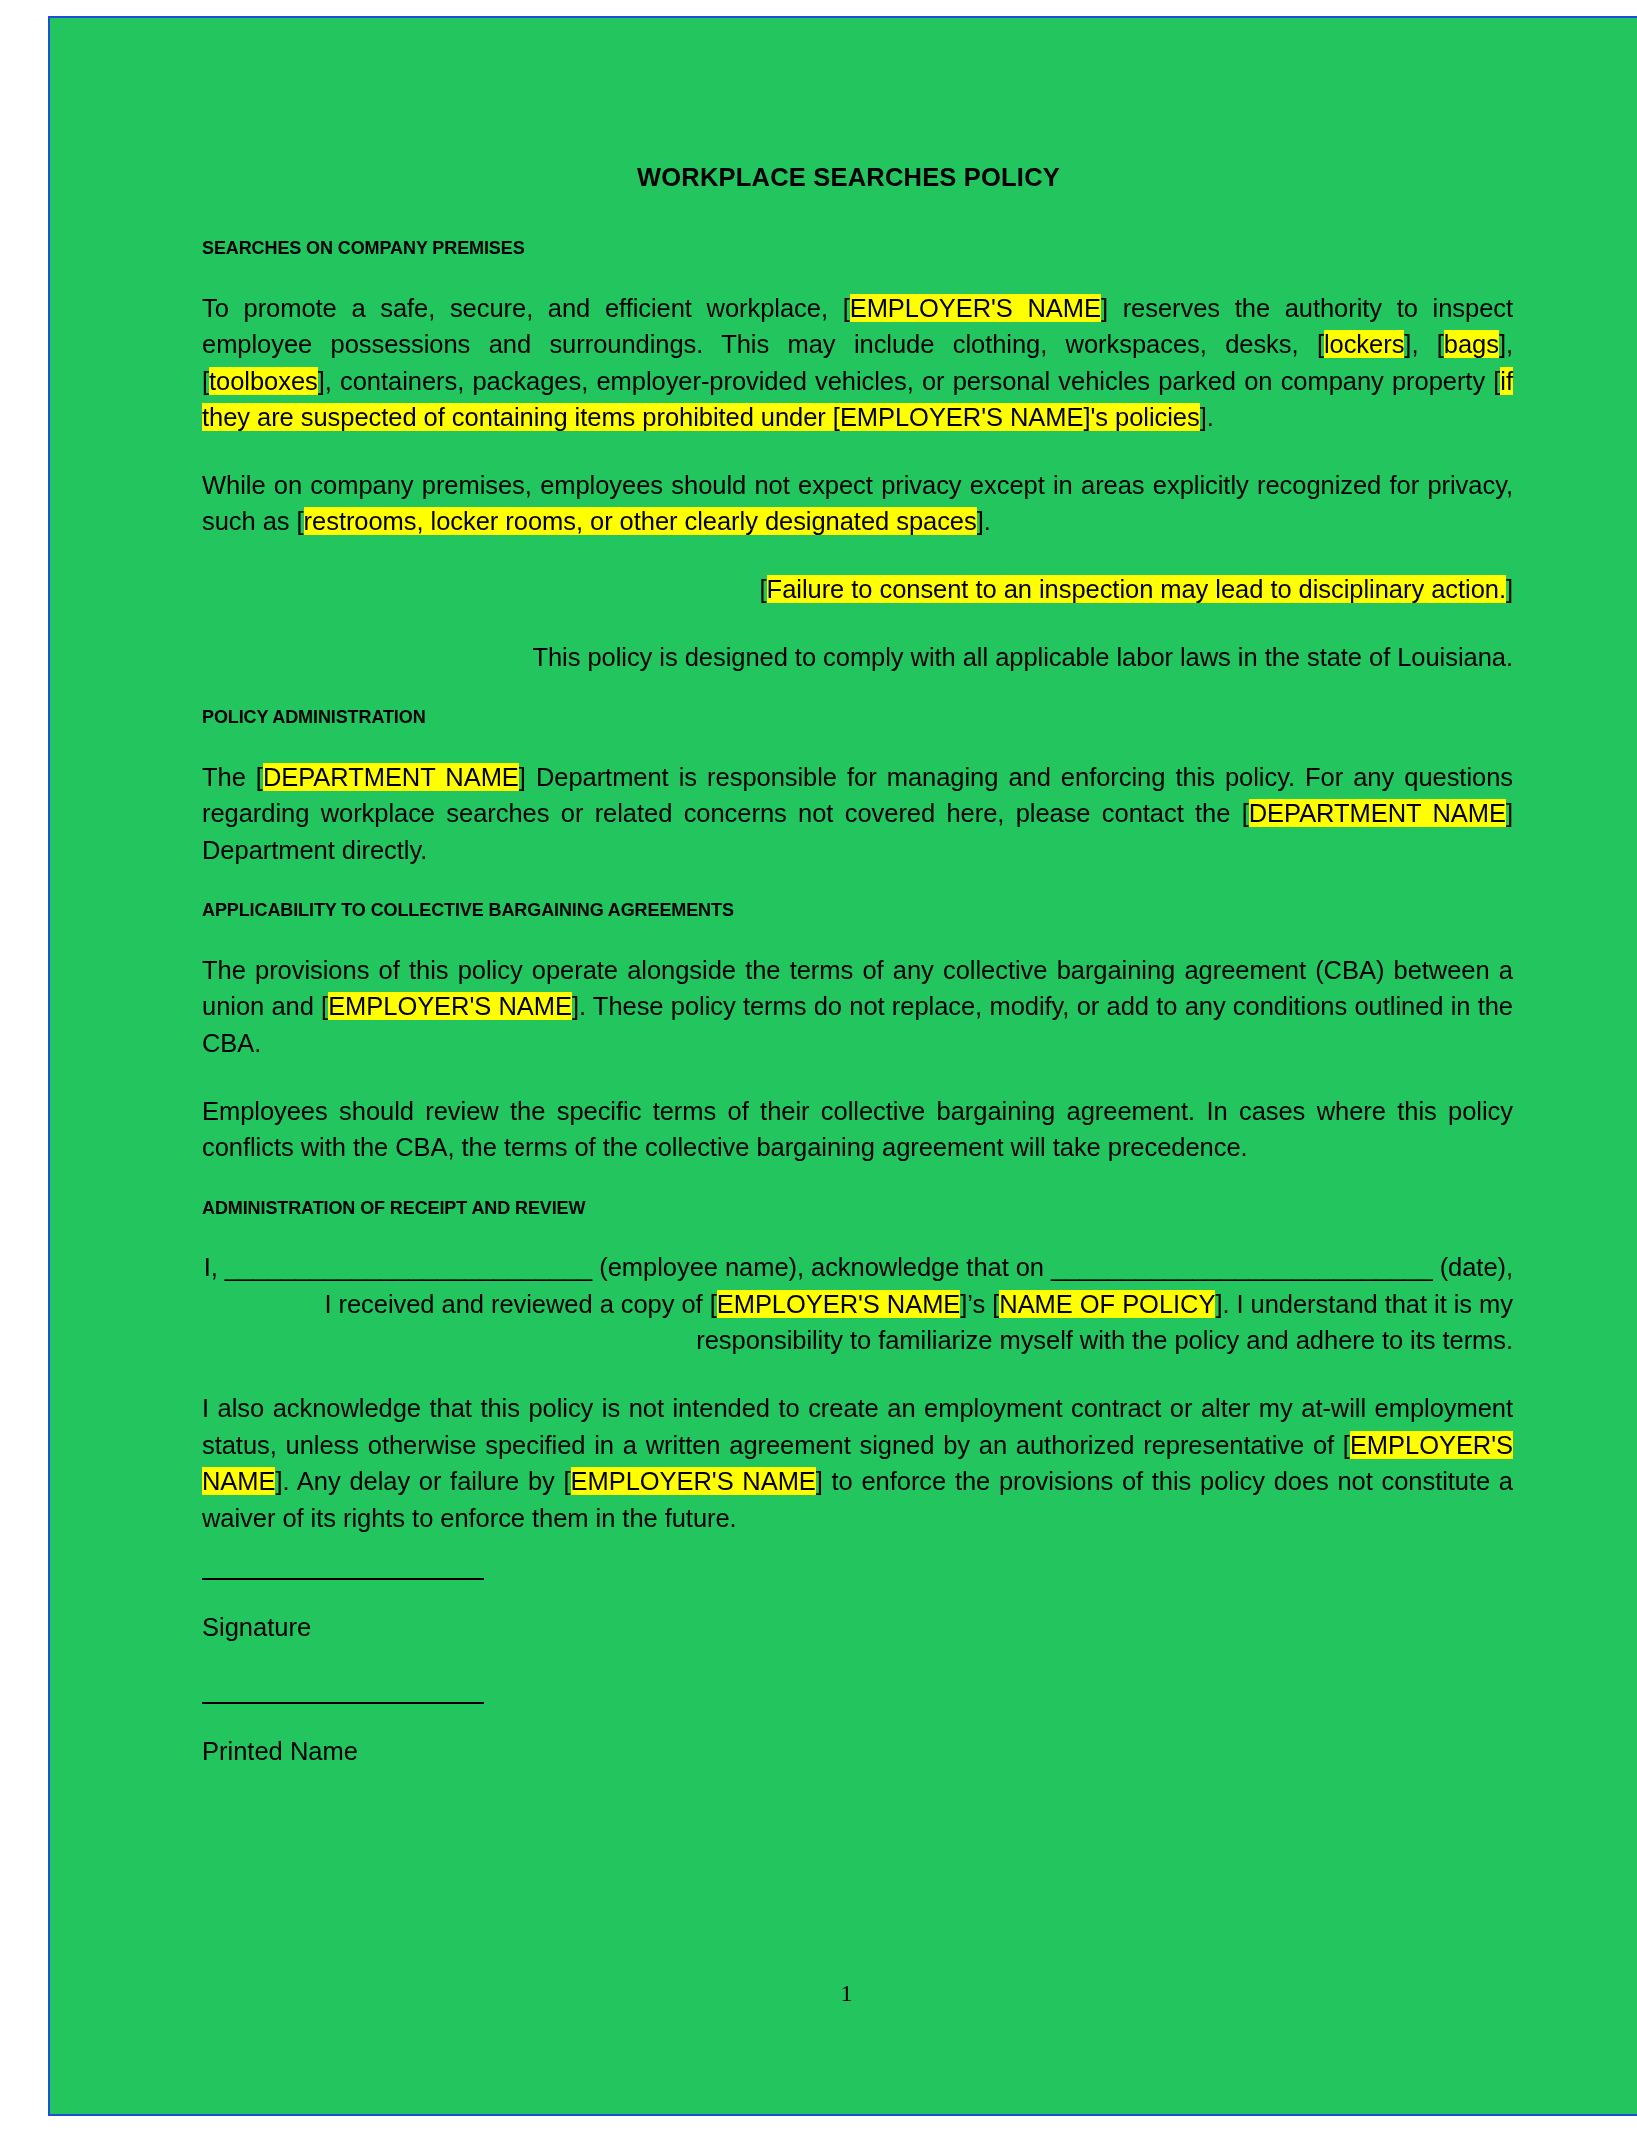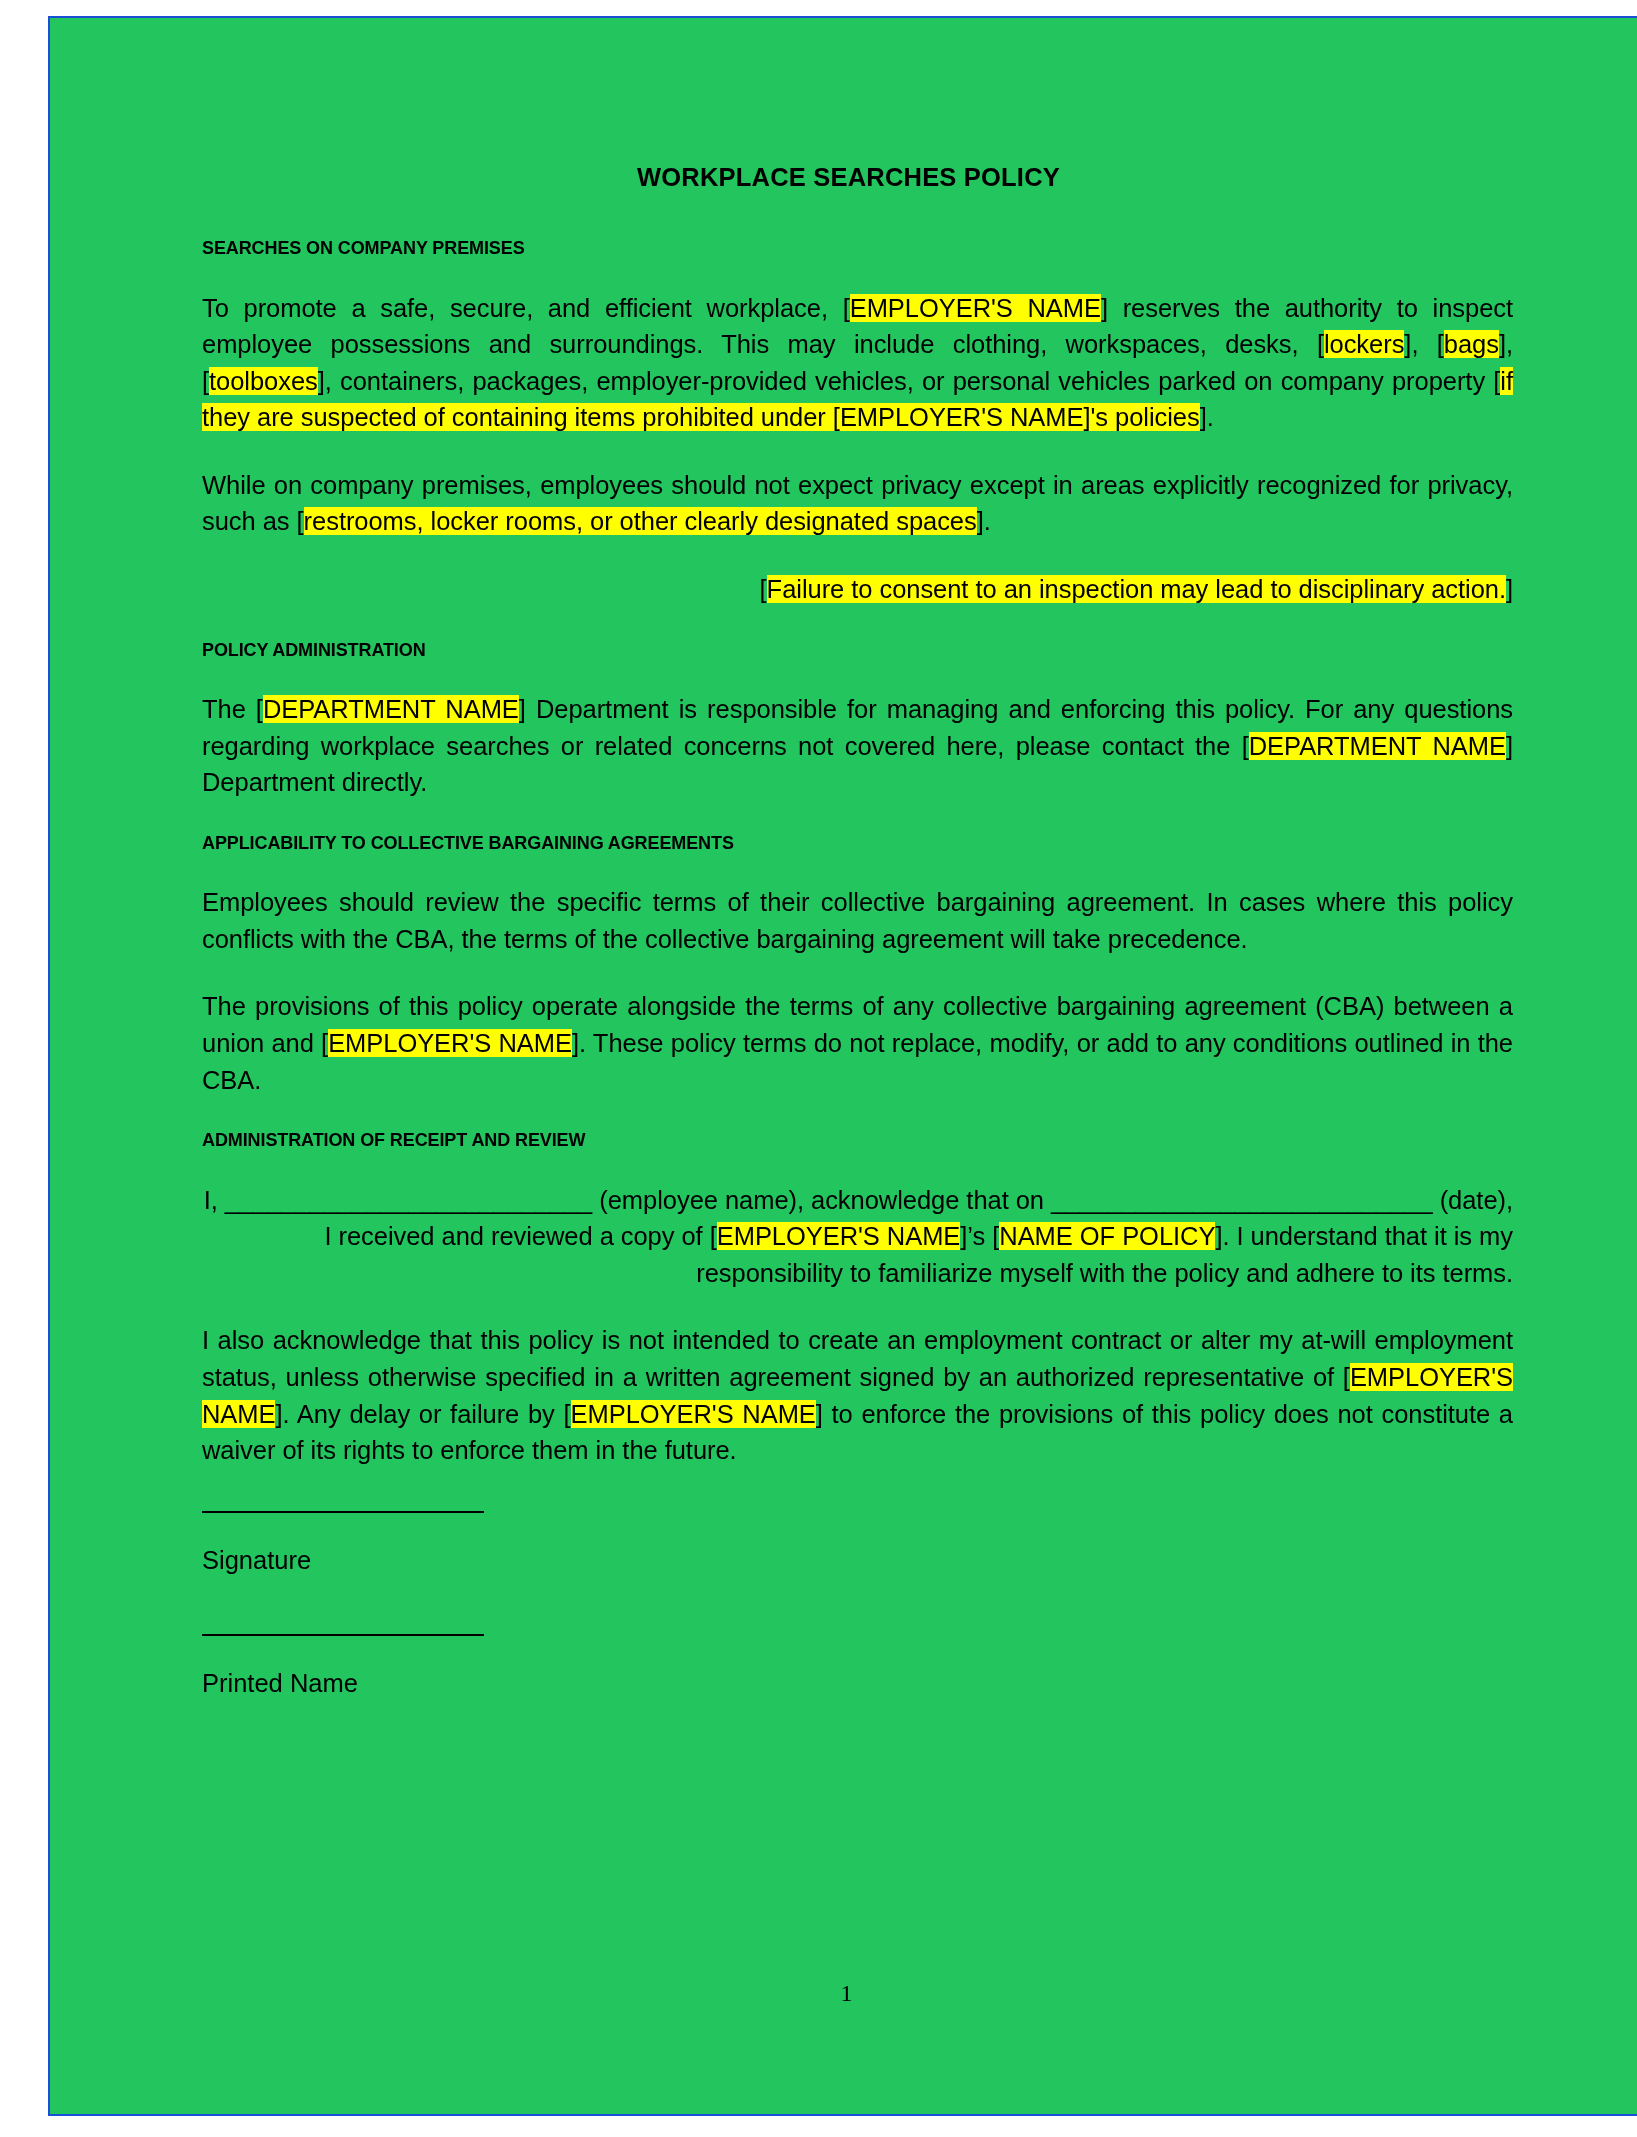--- a/index.html
+++ b/index.html
@@ -103,30 +103,31 @@
     <div class="doc-title">WORKPLACE SEARCHES POLICY</div>
 
     <h2 class="section-heading">SEARCHES ON COMPANY PREMISES</h2>
 
     <p class="para"><span>To promote a safe, secure, and efficient workplace, [</span><span class="hl">EMPLOYER'S NAME</span><span>] reserves the authority to inspect employee possessions and surroundings. This may include clothing, workspaces, desks, [</span><span class="hl">lockers</span><span>], [</span><span class="hl">bags</span><span>], [</span><span class="hl">toolboxes</span><span>], containers, packages, employer-provided vehicles, or personal vehicles parked on company property [</span><span class="hl">if they are suspected of containing items prohibited under [EMPLOYER'S NAME]'s policies</span><span>].</span></p>
 
     <p class="para"><span>While on company premises, employees should not expect privacy except in areas explicitly recognized for privacy, such as [</span><span class="hl">restrooms, locker rooms, or other clearly designated spaces</span><span>].</span></p>
 
     <p class="para noj"><span>[</span><span class="hl">Failure to consent to an inspection may lead to disciplinary action.</span><span>]</span></p>
 
+    <p class="para noj">This policy is designed to comply with all applicable labor laws in the state of Louisiana.</p>
 
     <h2 class="section-heading">POLICY ADMINISTRATION</h2>
 
     <p class="para"><span>The [</span><span class="hl">DEPARTMENT NAME</span><span>] Department is responsible for managing and enforcing this policy. For any questions regarding workplace searches or related concerns not covered here, please contact the [</span><span class="hl">DEPARTMENT NAME</span><span>] Department directly.</span></p>
 
     <h2 class="section-heading">APPLICABILITY TO COLLECTIVE BARGAINING AGREEMENTS</h2>
 
+    <p class="para"><span>The provisions of this policy operate alongside the terms of any collective bargaining agreement (CBA) between a union and [</span><span class="hl">EMPLOYER'S NAME</span><span>]. These policy terms do not replace, modify, or add to any conditions outlined in the CBA.</span></p>
+
     <p class="para">Employees should review the specific terms of their collective bargaining agreement. In cases where this policy conflicts with the CBA, the terms of the collective bargaining agreement will take precedence.</p>
-
-    <p class="para"><span>The provisions of this policy operate alongside the terms of any collective bargaining agreement (CBA) between a union and [</span><span class="hl">EMPLOYER'S NAME</span><span>]. These policy terms do not replace, modify, or add to any conditions outlined in the CBA.</span></p>
 
     <h2 class="section-heading">ADMINISTRATION OF RECEIPT AND REVIEW</h2>
 
     <p class="para noj"><span>I, </span><span>__________________________</span><span> (employee name), acknowledge that on </span><span>___________________________</span><span> (date), I received and reviewed a copy of [</span><span class="hl">EMPLOYER'S NAME</span><span>]’s [</span><span class="hl">NAME OF POLICY</span><span>]. I understand that it is my responsibility to familiarize myself with the policy and adhere to its terms.</span></p>
 
     <p class="para"><span>I also acknowledge that this policy is not intended to create an employment contract or alter my at-will employment status, unless otherwise specified in a written agreement signed by an authorized representative of [</span><span class="hl">EMPLOYER'S NAME</span><span>]. Any delay or failure by [</span><span class="hl">EMPLOYER'S NAME</span><span>] to enforce the provisions of this policy does not constitute a waiver of its rights to enforce them in the future.</span></p>
 
     <div class="sig-block">
       <span class="blank-sig"></span>
       <p class="sig-label">Signature</p>

